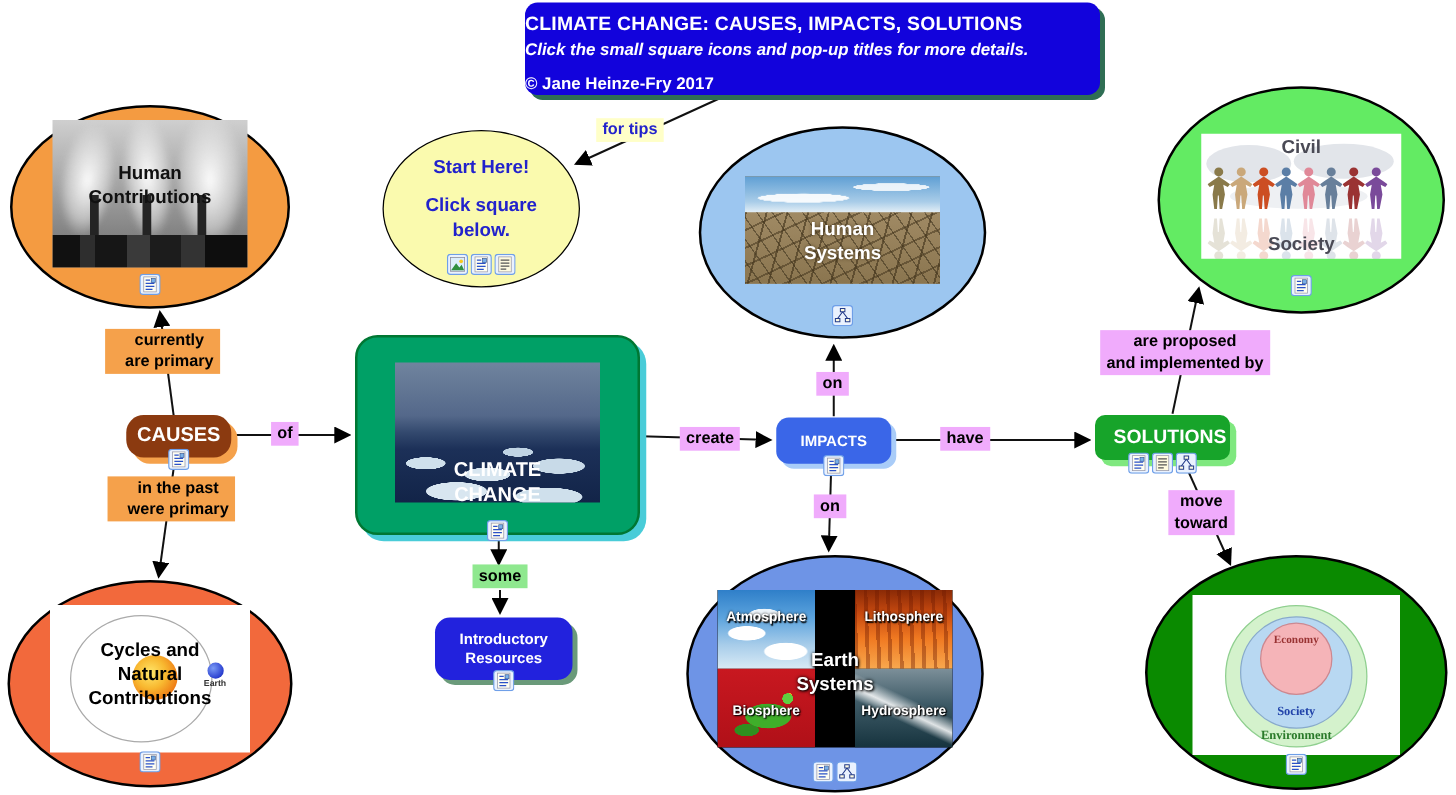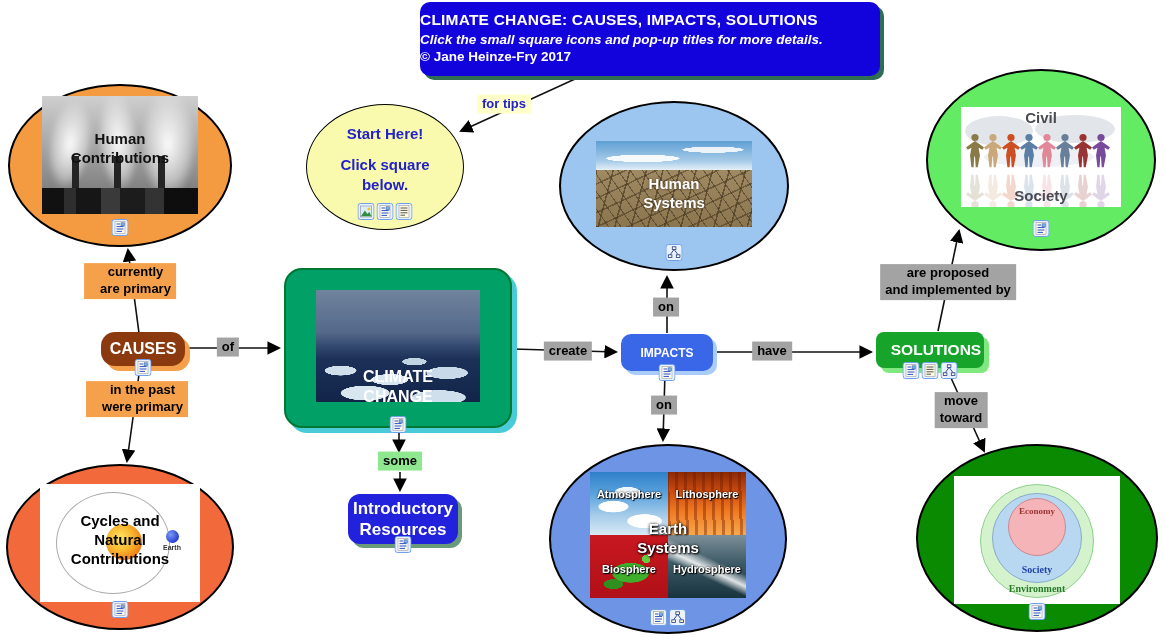--- a/index.html
+++ b/index.html
@@ -7,41 +7,41 @@
          font-family:"Liberation Sans", sans-serif;}
   .wires{position:absolute;left:0;top:0;pointer-events:none;}
 
   
   .node{position:absolute;box-sizing:border-box;}
   .ellipse{border:2px solid #000;border-radius:50%;}
   .rnode{color:#fff;font-weight:bold;text-align:center;display:flex;align-items:center;justify-content:center;}
 
   
   .edge-label{position:absolute;transform:translate(-50%,-50%);font-weight:bold;font-size:13px;
-              color:#000;text-align:center;white-space:pre-line;line-height:1.3;padding:1px 5px;background:#a3a3a3;}
+              color:#000;text-align:center;white-space:pre-line;line-height:1.3;padding:1px 5px;background:#f0abfc;}
   .bg-orange{background:#f5a14b;padding-left:16px;}
   .bg-green{background:#8fe88f;}
   .bg-yellow{background:#ffffc8;color:#2222cc;}
 
   
   #title-box{left:420px;top:2px;width:460px;height:74px;background:#1203dc;border-radius:10px;
              box-shadow:4px 4px 0 #2f6e54;color:#fff;padding-top:9px;}
   #title-box .l1{font-size:15.5px;font-weight:bold;letter-spacing:.2px;}
   #title-box .l2{font-size:13.5px;font-weight:bold;font-style:italic;margin-top:3px;}
-  #title-box .l3{font-size:13.5px;font-weight:bold;margin-top:2px;}
+  #title-box .l3{font-size:13.5px;font-weight:bold;margin-top:12px;}
 
   
   #causes-box{left:101px;top:332px;width:84px;height:34px;background:#8b3a10;border-radius:14px;
               box-shadow:5px 5px 0 #f5a14b;font-size:16px;}
   #impacts-box{left:621px;top:334px;width:92px;height:37px;background:#3a66e8;border-radius:10px;
                box-shadow:4px 4px 0 #a9ccf8;font-size:12px;}
   #solutions-box{left:876px;top:332px;width:108px;height:36px;background:#17a42a;border-radius:8px;
                  box-shadow:5px 5px 0 #7fe87f;font-size:15.5px;padding-left:12px;}
   #intro-box{left:348px;top:494px;width:110px;height:50px;background:#2222dd;border-radius:12px;
-             box-shadow:4px 4px 0 #6a9a7a;font-size:17px;white-space:pre-line;line-height:1.25;}
+             box-shadow:4px 4px 0 #6a9a7a;font-size:12px;white-space:pre-line;line-height:1.25;}
   #climate-box{left:284px;top:268px;width:228px;height:160px;background:#00a066;border:2px solid #073;
                border-radius:18px;box-shadow:5px 5px 0 #49ccd8;}
 
   
   #human-contrib{left:8px;top:84px;width:224px;height:163px;background:#f49b41;}
   #start-here{left:306px;top:104px;width:158px;height:126px;background:#fafaae;border-width:1.5px;
               text-align:center;color:#2222cc;font-weight:bold;font-size:15px;}
   #start-here .sh1{margin-top:20px;}
   #start-here .sh2{margin-top:13px;white-space:pre-line;line-height:1.3;}
   #cycles{left:6px;top:464px;width:228px;height:166px;background:#f2693c;}
@@ -88,21 +88,21 @@
                radial-gradient(ellipse 50px 5px at 75% 30%,rgba(255,255,255,.85) 60%,transparent 62%),
                linear-gradient(180deg,#5f9fd4 0%,#a8cce8 70%,#e4eff6 100%);}
   .cracks{position:absolute;top:34%;left:0;width:100%;height:66%;background-image:
     repeating-linear-gradient(105deg,rgba(70,55,30,.65) 0 1.5px,transparent 1.5px 16px),
     repeating-linear-gradient(-25deg,rgba(70,55,30,.55) 0 1.5px,transparent 1.5px 13px),
     repeating-linear-gradient(55deg,rgba(50,40,20,.5) 0 1px,transparent 1px 10px),
     linear-gradient(180deg,#a08a64 0%,#8a754f 100%);}
   #cracked-photo .photo-label{top:34px;color:#fff;font-size:15px;text-shadow:0 0 3px #4a3a20;}
 
   
-  #quad-photo{width:156px;height:126px;top:26px;background:#000;}
+  #quad-photo{width:156px;height:126px;top:26px;background:#000;padding-left:32px;}
   .q{position:absolute;width:78px;height:63px;}
   .q-tl{left:0;top:0;background-image:
     radial-gradient(ellipse 26px 10px at 30% 55%,#fff 55%,transparent 60%),
     radial-gradient(ellipse 30px 12px at 70% 78%,#fff 55%,transparent 60%),
     radial-gradient(ellipse 22px 9px at 48% 32%,rgba(255,255,255,.9) 55%,transparent 60%),
     linear-gradient(180deg,#2f7fc9 0%,#5ba3dd 35%,#a8cdea 70%,#d8eaf5 100%);}
   .q-tr{right:0;top:0;background-image:
     repeating-linear-gradient(88deg,rgba(110,25,0,.4) 0 3px,transparent 3px 9px),
     linear-gradient(180deg,#8a2a06 0%,#c84a10 30%,#f07a22 62%,#f8a84e 100%);}
   .q-bl{left:0;bottom:0;background-image:

